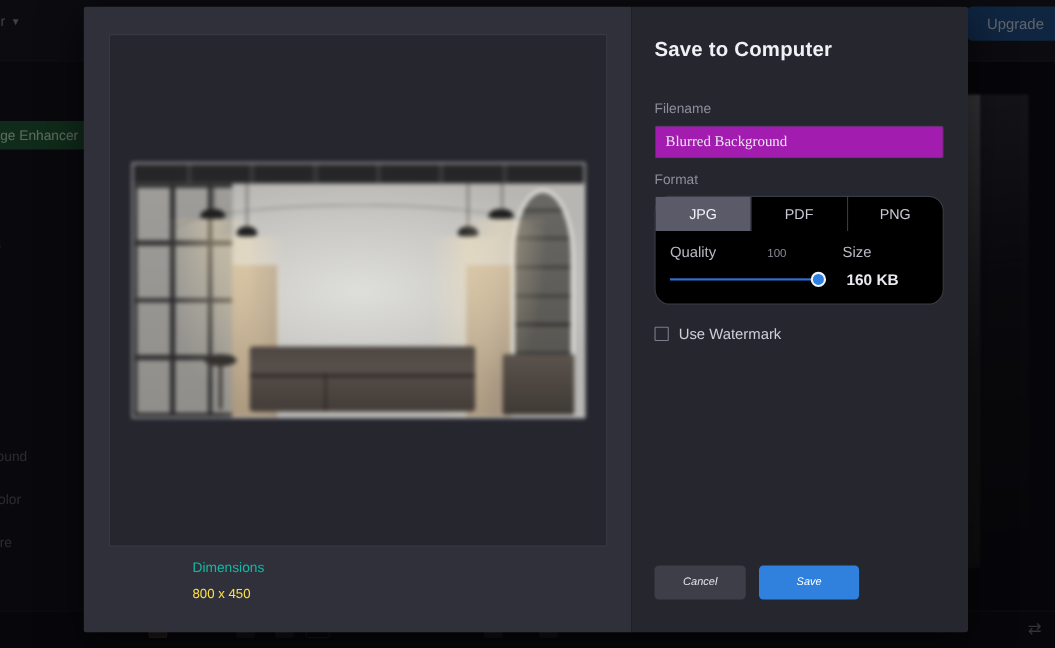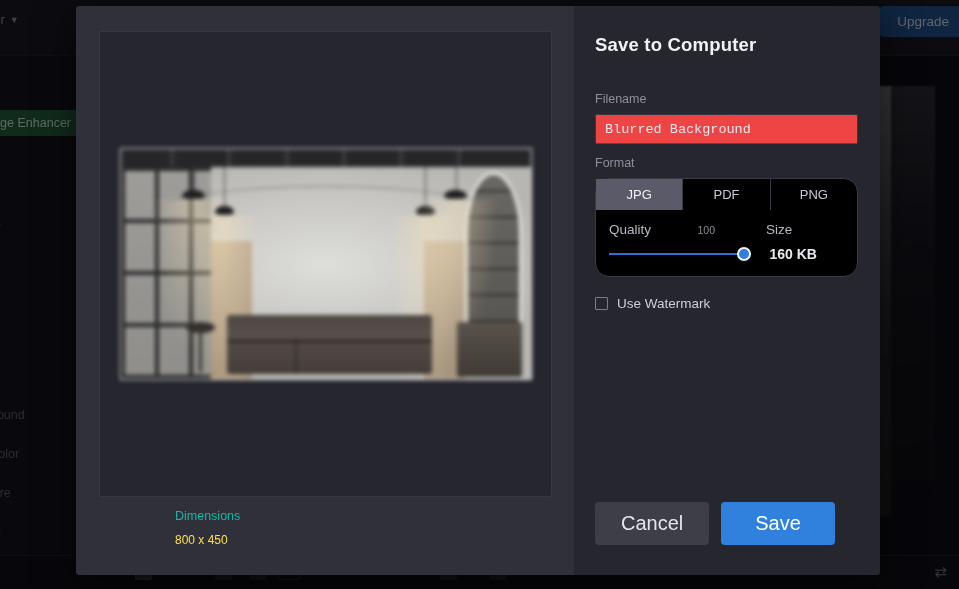--- a/index.html
+++ b/index.html
@@ -148,23 +148,23 @@
   .dims-value { position: absolute; left: 99px; top: 527px; font-size: 12px; color: #fde047; }
 
   .modal-right {
     width: 306px; background: #26262f; position: relative;
     padding: 28px 22px 15px 21px;
   }
   .modal-title { font-size: 18.5px; color: #f0f0f5; font-weight: bold; letter-spacing: .2px; }
   .fld-label { margin-top: 36px; font-size: 12.5px; color: #8e8e9c; }
   .fname-input {
     margin-top: 8px; width: 263px; height: 30px;
-    background: #ef4444; border: 1px solid #3a3a46; border-bottom-color: #4b4b59;
+    background: #a21caf; border: 1px solid #3a3a46; border-bottom-color: #4b4b59;
     border-radius: 2px; color: #e8e8ef; font-size: 13.5px;
-    padding: 0 9px; font-family: Liberation Mono, monospace;
+    padding: 0 9px; font-family: Liberation Serif, serif;
   }
   .fmt-label { margin-top: 12px; font-size: 12.5px; color: #8e8e9c; }
 
   .panel {
     margin-top: 8px; width: 263px;
     background: #000000; border: 1px solid #3a3a46; border-radius: 14px;
   }
   .fmt-row { display: flex; height: 31px; }
   .fmt-btn {
     flex: 1; display: flex; align-items: center; justify-content: center;
@@ -186,22 +186,22 @@
     background: #2f7fe0; border: 2px solid #f2f2f7;
   }
   .q-size-val { font-size: 14px; color: #eaeaf1; font-weight: bold; margin-left: 22px; width: 78px; }
   .q-note { margin-top: 13px; font-size: 13px; color: #4cae62; }
 
   .wm-row { margin-top: 19px; display: flex; align-items: center; gap: 9px; }
   .wm-box { width: 13px; height: 13px; border: 1px solid #7c7c8c; border-radius: 1px; background: transparent; }
   .wm-lbl { font-size: 13.5px; color: #cfcfda; }
 
   .btn-row { position: absolute; left: 21px; bottom: 30px; display: flex; gap: 12px; }
-  .btn { border: none; border-radius: 4px; font-size: 20px; padding: 10px 26px;
-         font-family: "Liberation Sans", sans-serif; cursor: pointer; }
+  .btn { border: none; border-radius: 4px; font-size: 10px; padding: 10px 26px;
+         font-family: "Liberation Sans", sans-serif; cursor: pointer; font-style: italic; }
   .btn-cancel { background: #3e3e49; color: #e4e4ec; }
   .btn-save { background: #3080dd; color: #ffffff; padding: 10px 34px; }
 </style>
 </head>
 <body>
 
 <div id="app">
 
   <div class="bg-root">
 

